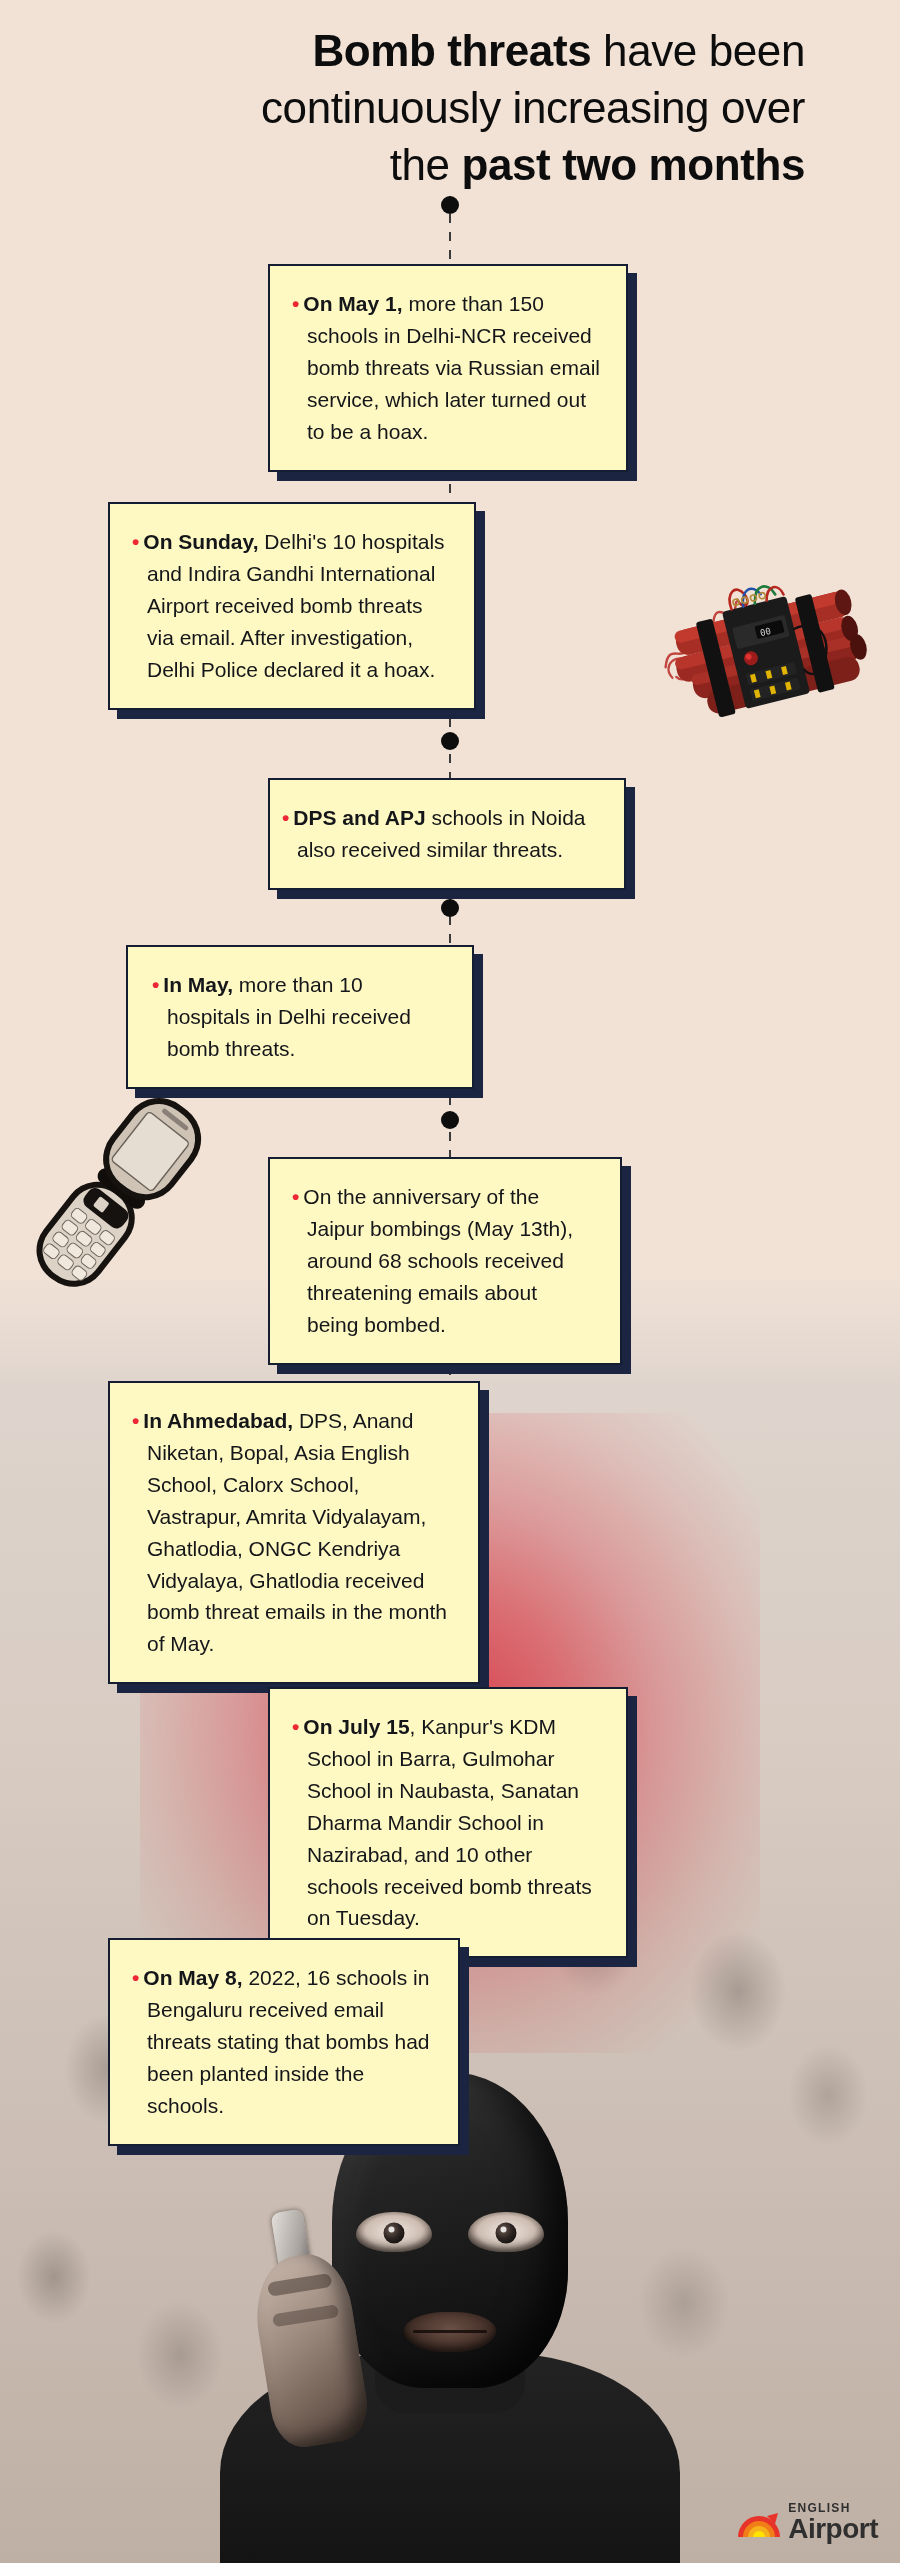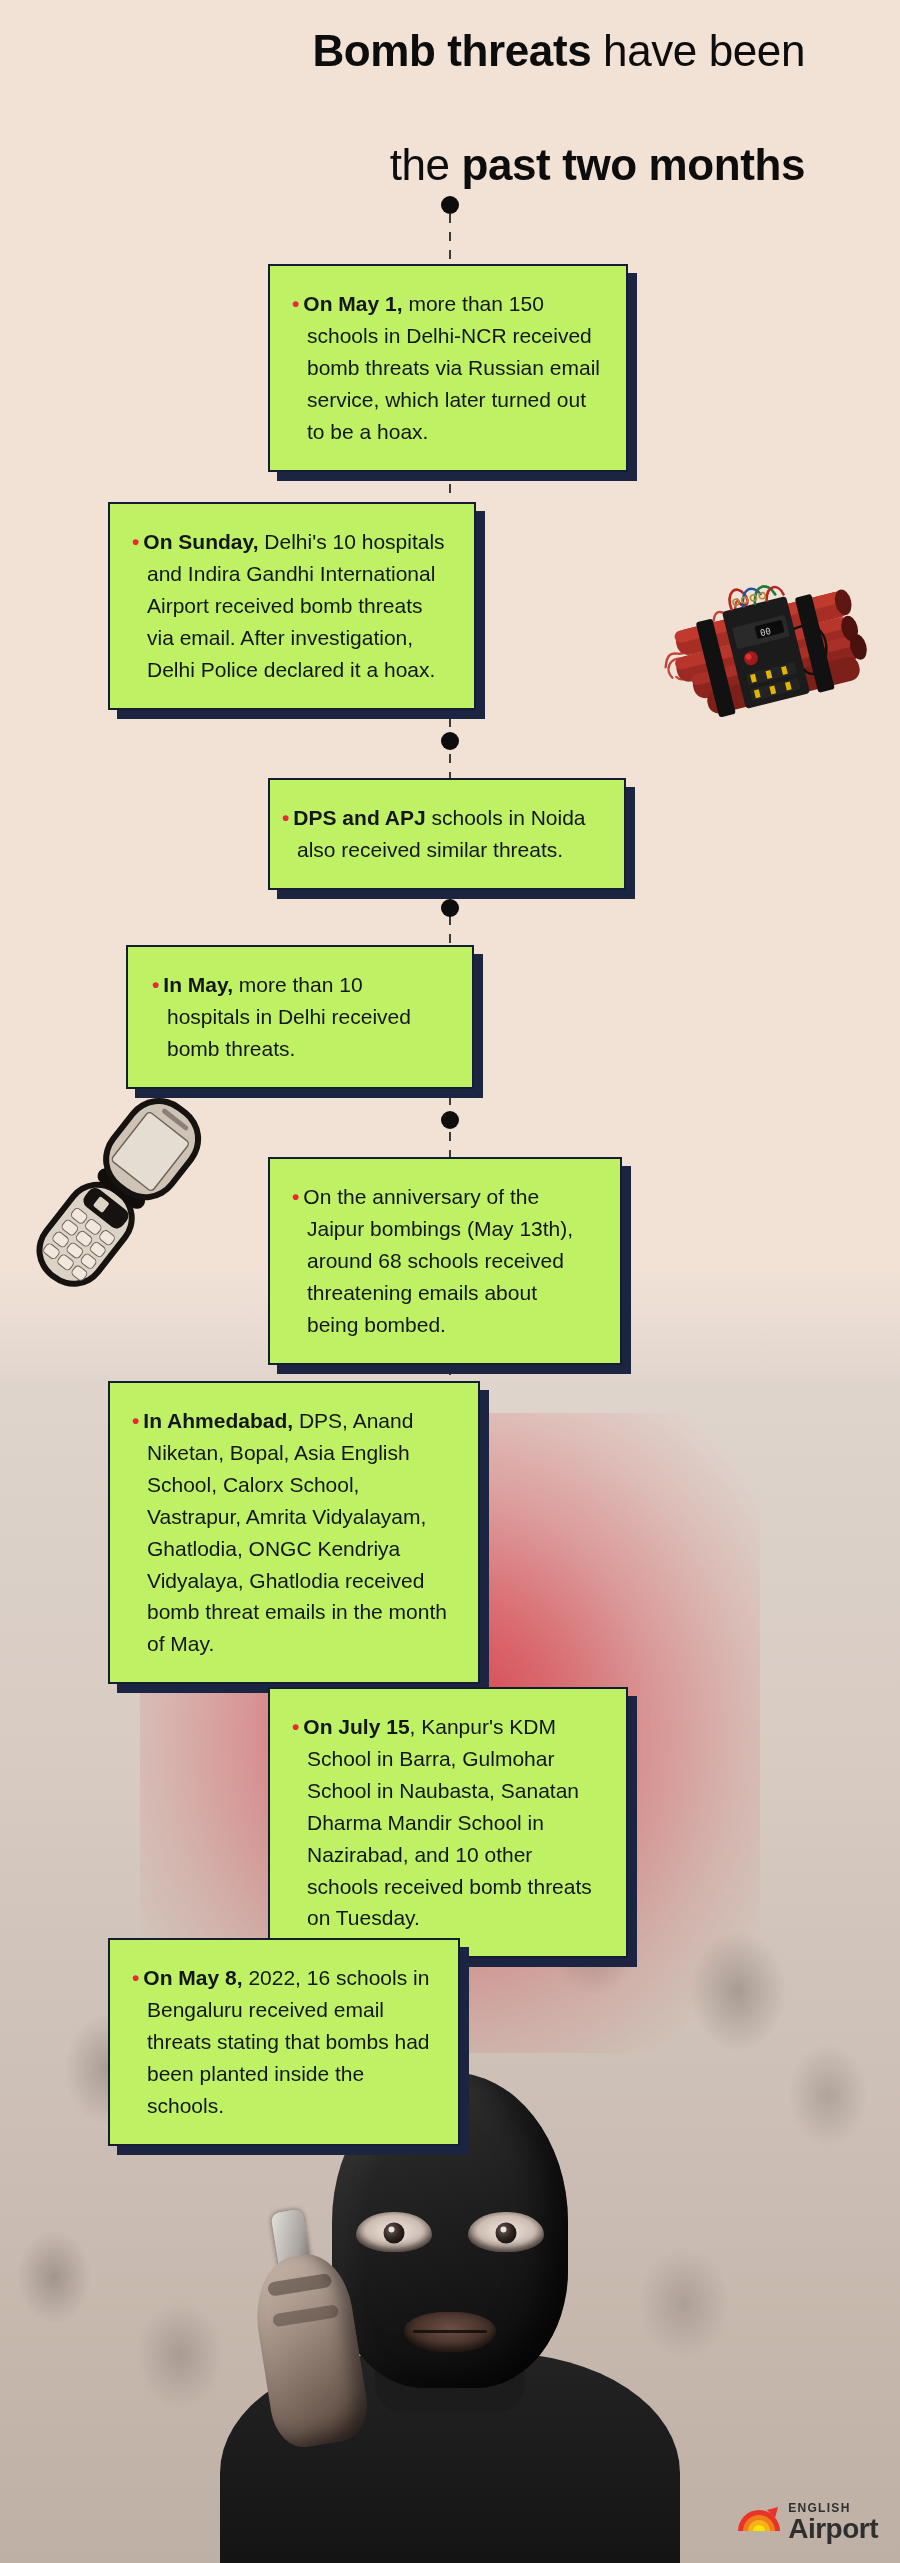--- a/index.html
+++ b/index.html
@@ -57,21 +57,21 @@
     width: 18px;
     height: 18px;
     border-radius: 50%;
     background: #0d0d0d;
     z-index: 8;
   }
 
   
   .card {
     position: absolute;
-    background: #bef264;
+    background: #fef9c3;
     border: 2px solid #151d33;
     box-shadow: 9px 9px 0 0 #1b2440;
     padding: 22px 26px 22px 22px;
     z-index: 12;
   }
   .card p {
     font-size: 21px;
     line-height: 1.52;
     color: #15161a;
     text-indent: -15px;
@@ -236,41 +236,41 @@
     box-shadow: 0 0 5px rgba(0,0,0,.5);
   }
 
   
   .logo {
     position: absolute;
     right: 22px;
     bottom: 20px;
     z-index: 40;
     display: flex;
-    align-items: flex-start;
+    align-items: center;
     gap: 7px;
   }
   .logo-mark { width: 44px; height: 30px; flex: none; }
   .logo-text { line-height: 1; }
   .logo-text .eng {
     font-size: 12px; font-weight: 700; letter-spacing: 1.3px;
     color: #2f2f2f; display: block; margin-bottom: 1px;
   }
   .logo-text .jag {
     font-size: 28px; font-weight: 700; letter-spacing: -0.5px;
     color: #2f2f2f; display: block;
   }
 </style>
 </head>
 <body>
 
 <div class="title-wrap">
   <div class="title">
     <b>Bomb threats</b><span> have been</span><br>
-    <br>
+    <span>continuously increasing over</span><br>
     <span>the </span><b>past two months</b>
   </div>
 </div>
 
 <div class="photo">
   <div class="crowd"></div>
   <div class="redglow"></div>
   <div class="fadeTop"></div>
 
   <div class="figure">

